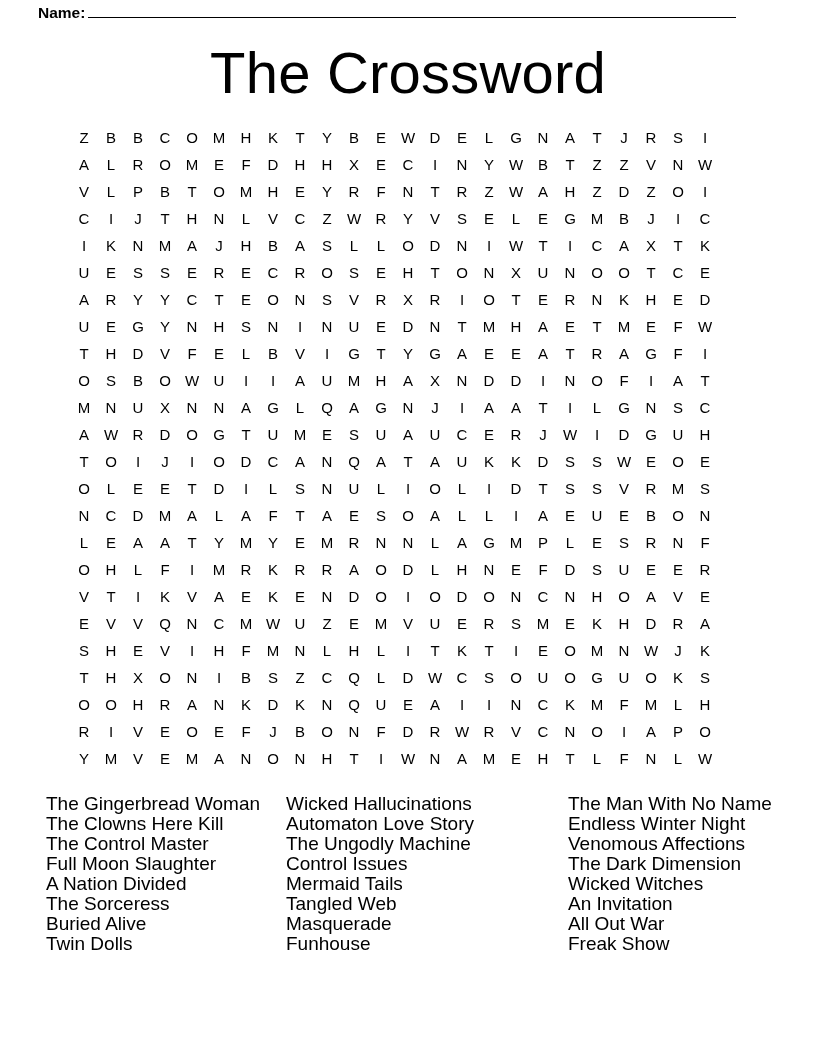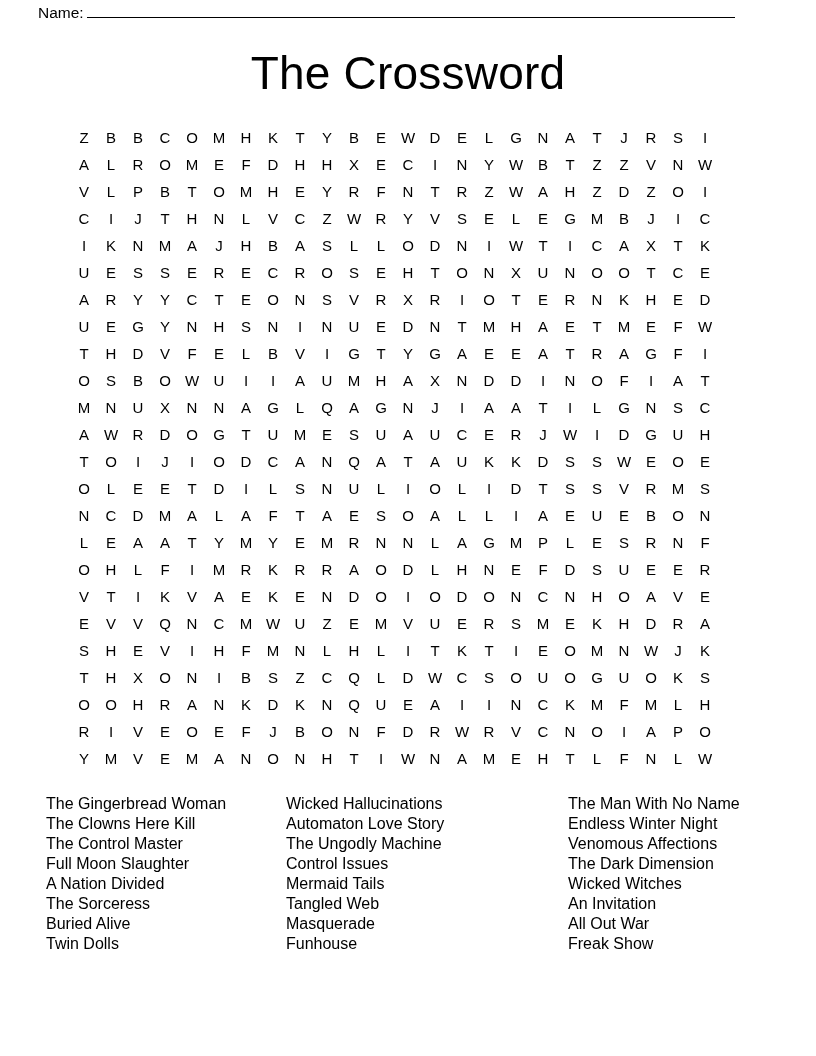--- a/index.html
+++ b/index.html
@@ -17,36 +17,37 @@
     position: relative;
   }
 
   
   .name-row {
     display: flex;
     align-items: baseline;
     padding: 3px 4px 0 38px;
     font-size: 15.5px;
     line-height: 19px;
+    font-weight: bold;
   }
   .name-label {
     white-space: nowrap;
   }
   .name-blank {
     flex: 0 0 auto;
     width: 648px;
     border-bottom: 1.4px solid #000;
     height: 13px;
     margin-left: 3px;
   }
 
   
   .title {
     text-align: center;
-    font-size: 46px;
+    font-size: 58px;
     font-weight: normal;
     line-height: 54px;
     margin: 24px 0 0 0;
     letter-spacing: 0.2px;
   }
 
   
   .grid-wrap {
     margin-top: 24px;
     display: flex;
@@ -69,21 +70,21 @@
   }
 
   
   .words {
     display: flex;
     margin-top: 22px;
     padding-left: 46px;
     box-sizing: border-box;
   }
   .words-col {
-    font-size: 16px;
+    font-size: 19px;
     line-height: 20px;
   }
   .words-col.c1 { width: 240px; }
   .words-col.c2 { width: 240px; }
   .words-col.c3 { width: 240px; margin-left: 42px; }
   .word-item {
     white-space: nowrap;
   }
 </style>
 </head>

